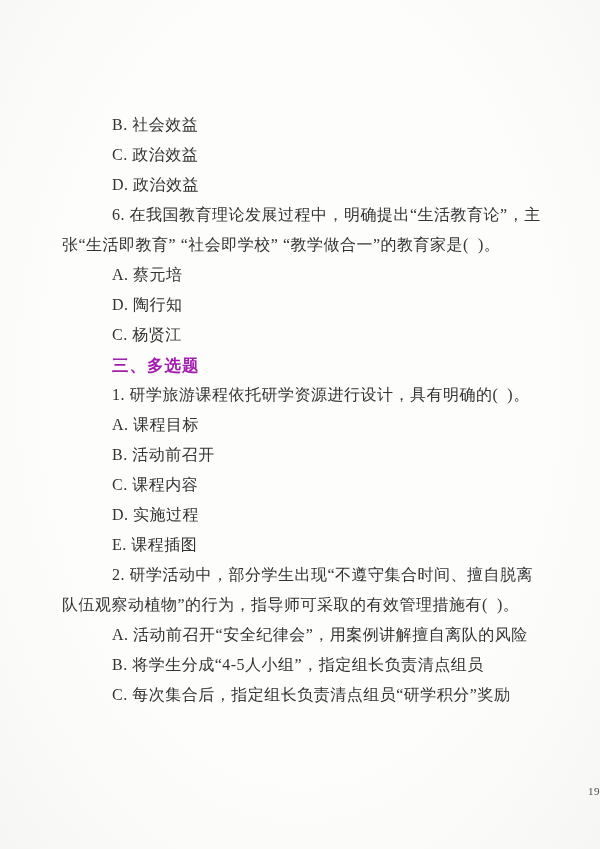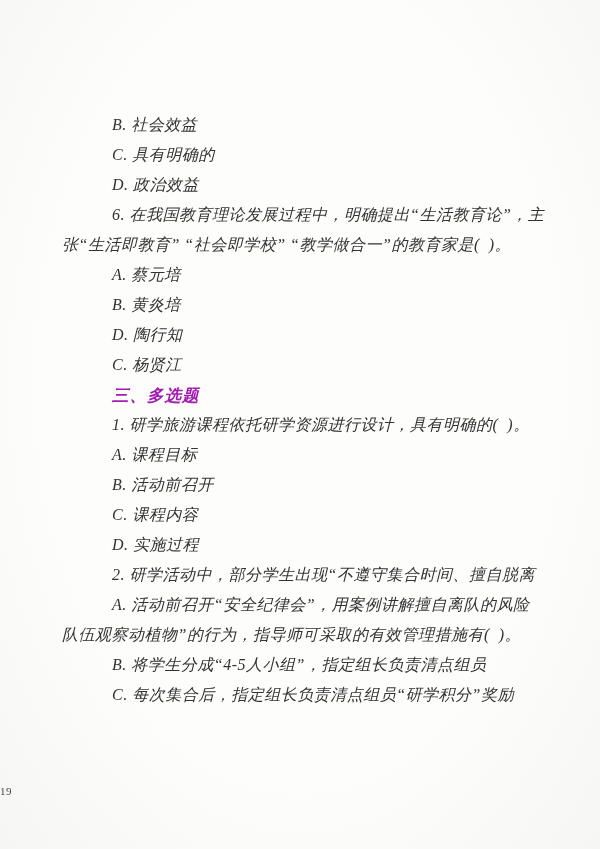--- a/index.html
+++ b/index.html
@@ -18,21 +18,20 @@
   .scan-surface {
     position: absolute;
     inset: 0;
     background: radial-gradient(ellipse at 50% 45%, #fdfdfc 60%, #f6f6f4 100%);
   }
   .doc {
     position: absolute;
     top: 110px;
     left: 62px;
     width: 478px;
-    font-style: italic;
   }
   .line {
     margin: 0;
     height: 30px;
     line-height: 30px;
     font-size: 16px;
     letter-spacing: 0.5px;
     color: #333;
     white-space: pre;
     font-family: "Liberation Serif", serif;
@@ -45,63 +44,63 @@
     font-weight: 700;
     font-size: 16.5px;
     color: #a21caf;
     letter-spacing: 1px;
   }
   .pageno {
     position: absolute;
     top: 782px;
     left: 0;
     width: 600px;
-    text-align: left;
+    text-align: right;
     font-size: 11px;
     line-height: 18px;
     color: #4a4a4a;
     letter-spacing: 0.5px;
     font-family: "Liberation Serif", serif;
   }
 </style>
 </head>
 <body>
 
 <div class="scan-surface"></div>
 
 <div class="doc">
 
   <section>
     <p class="line indent">B. 社会效益</p>
-    <p class="line indent">C. 具有明确的</p>
+    <p class="line indent">C. 政治效益</p>
     <p class="line indent">D. 政治效益</p>
   </section>
 
   <section>
     <p class="line indent">6. 在我国教育理论发展过程中，明确提出“生活教育论”，主</p>
     <p class="line">张“生活即教育” “社会即学校” “教学做合一”的教育家是(  )。</p>
     <p class="line indent">A. 蔡元培</p>
-    <p class="line indent">B. 黄炎培</p>
     <p class="line indent">D. 陶行知</p>
     <p class="line indent">C. 杨贤江</p>
   </section>
 
   <p class="line indent heading">三、多选题</p>
 
   <section>
     <p class="line indent">1. 研学旅游课程依托研学资源进行设计，具有明确的(  )。</p>
     <p class="line indent">A. 课程目标</p>
     <p class="line indent">B. 活动前召开</p>
     <p class="line indent">C. 课程内容</p>
     <p class="line indent">D. 实施过程</p>
+    <p class="line indent">E. 课程插图</p>
   </section>
 
   <section>
     <p class="line indent">2. 研学活动中，部分学生出现“不遵守集合时间、擅自脱离</p>
+    <p class="line">队伍观察动植物”的行为，指导师可采取的有效管理措施有(  )。</p>
     <p class="line indent">A. 活动前召开“安全纪律会”，用案例讲解擅自离队的风险</p>
-    <p class="line">队伍观察动植物”的行为，指导师可采取的有效管理措施有(  )。</p>
     <p class="line indent">B. 将学生分成“4-5人小组”，指定组长负责清点组员</p>
     <p class="line indent">C. 每次集合后，指定组长负责清点组员“研学积分”奖励</p>
   </section>
 
 </div>
 
 <div class="pageno">19</div>
 
 </body></html>

